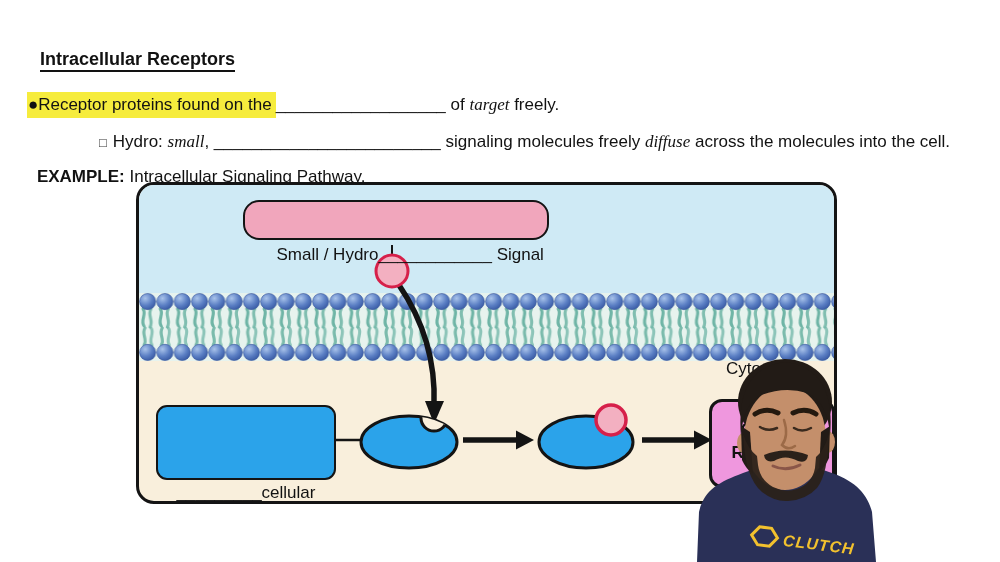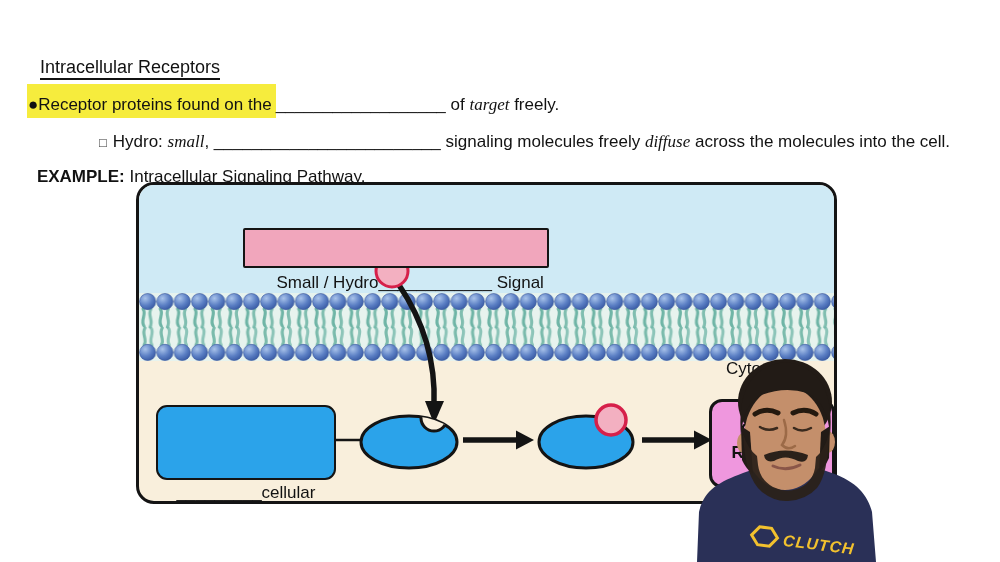--- a/index.html
+++ b/index.html
@@ -23,26 +23,26 @@
   body {
     width: 1000px; height: 562px;
     background: #ffffff;
     font-family: "Liberation Sans", sans-serif;
     color: var(--ink, #121212);
     position: relative;
     overflow: hidden;
   }
   .textline { position: absolute; white-space: pre; font-size: 17px; line-height: 22px; }
   .title {
-    left: 20px; top: 34px;
-    font-size: 18px; font-weight: normal;
+    left: 20px; top: 26px;
+    font-size: 18px; font-weight: bold;
   }
   .title .underlined { border-bottom: 2.5px solid var(--ink); padding-bottom: 1px; }
   .bullet-line { left: 8px; top: 72px; }
-  .hl { background: var(--highlight); padding: 11px 4px 4px 1px; }
+  .hl { background: var(--highlight); padding: 3px 4px 4px 1px; }
   .recall-line { left: 80px; top: 109px; }
   .recall-marker { font-size: 13px; color: #333; margin-right: 6px; }
   .example-line { left: 18px; top: 144px; }
   .bold { font-weight: bold; }
   .ital { font-style: italic; font-family: Liberation Serif, serif; }
 
   
   .diagram {
     position: absolute; left: 136px; top: 182px;
     width: 695px; height: 316px;
@@ -51,23 +51,23 @@
     overflow: hidden;
   }
   .band-extra { position: absolute; left: 0; top: 0; width: 100%; height: 108px; background: var(--extracellular-bg); z-index: 1; }
   .membrane-svg { position: absolute; left: 0; top: 108px; width: 100%; height: 68px; z-index: 2; }
   .overlay-svg { position: absolute; left: 0; top: 0; width: 695px; height: 316px; z-index: 3; }
   .dlabel { position: absolute; font-size: 17px; z-index: 4; white-space: pre; }
   .label-extracellular { left: 536px; top: 77px; }
   .label-cytoplasm { left: 587px; top: 174px; }
   .dbox { position: absolute; z-index: 4; text-align: center; font-size: 17px; }
   .signal-box {
-    left: 104px; top: 43px; width: 302px; height: 36px;
+    left: 104px; top: 15px; width: 302px; height: 36px;
     background: var(--signal-pink);
-    border: 2.5px solid #141414; border-radius: 2px;
+    border: 2.5px solid #141414; border-radius: 16px;
     line-height: 35px; white-space: pre;
   }
   .receptor-box {
     left: 17px; top: 220px; width: 176px; height: 71px;
     background: var(--diagram-blue);
     border: 2.5px solid #141414; border-radius: 11px;
     padding-top: 0; line-height: 26px; white-space: pre;
   }
   .receptor-box .rline1 { margin-top: 21px; }
   .response-box {

